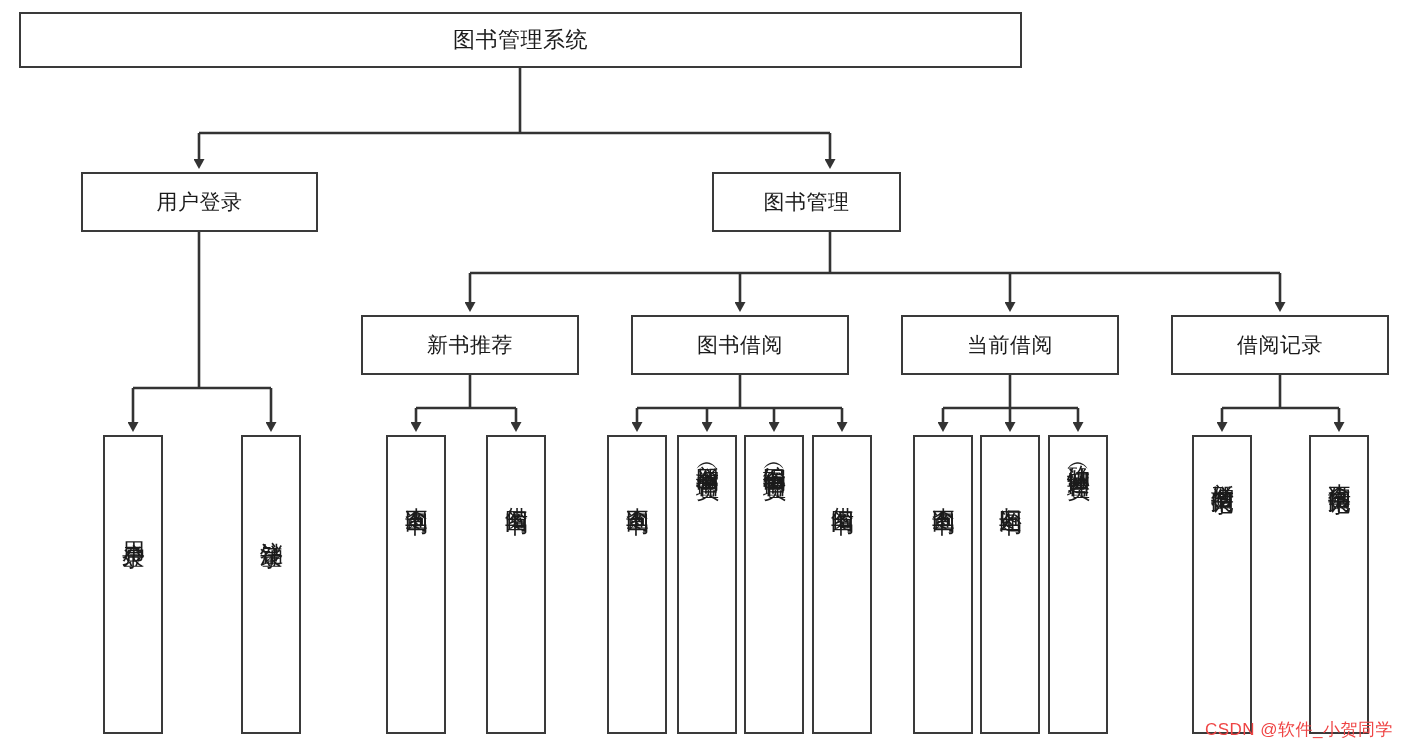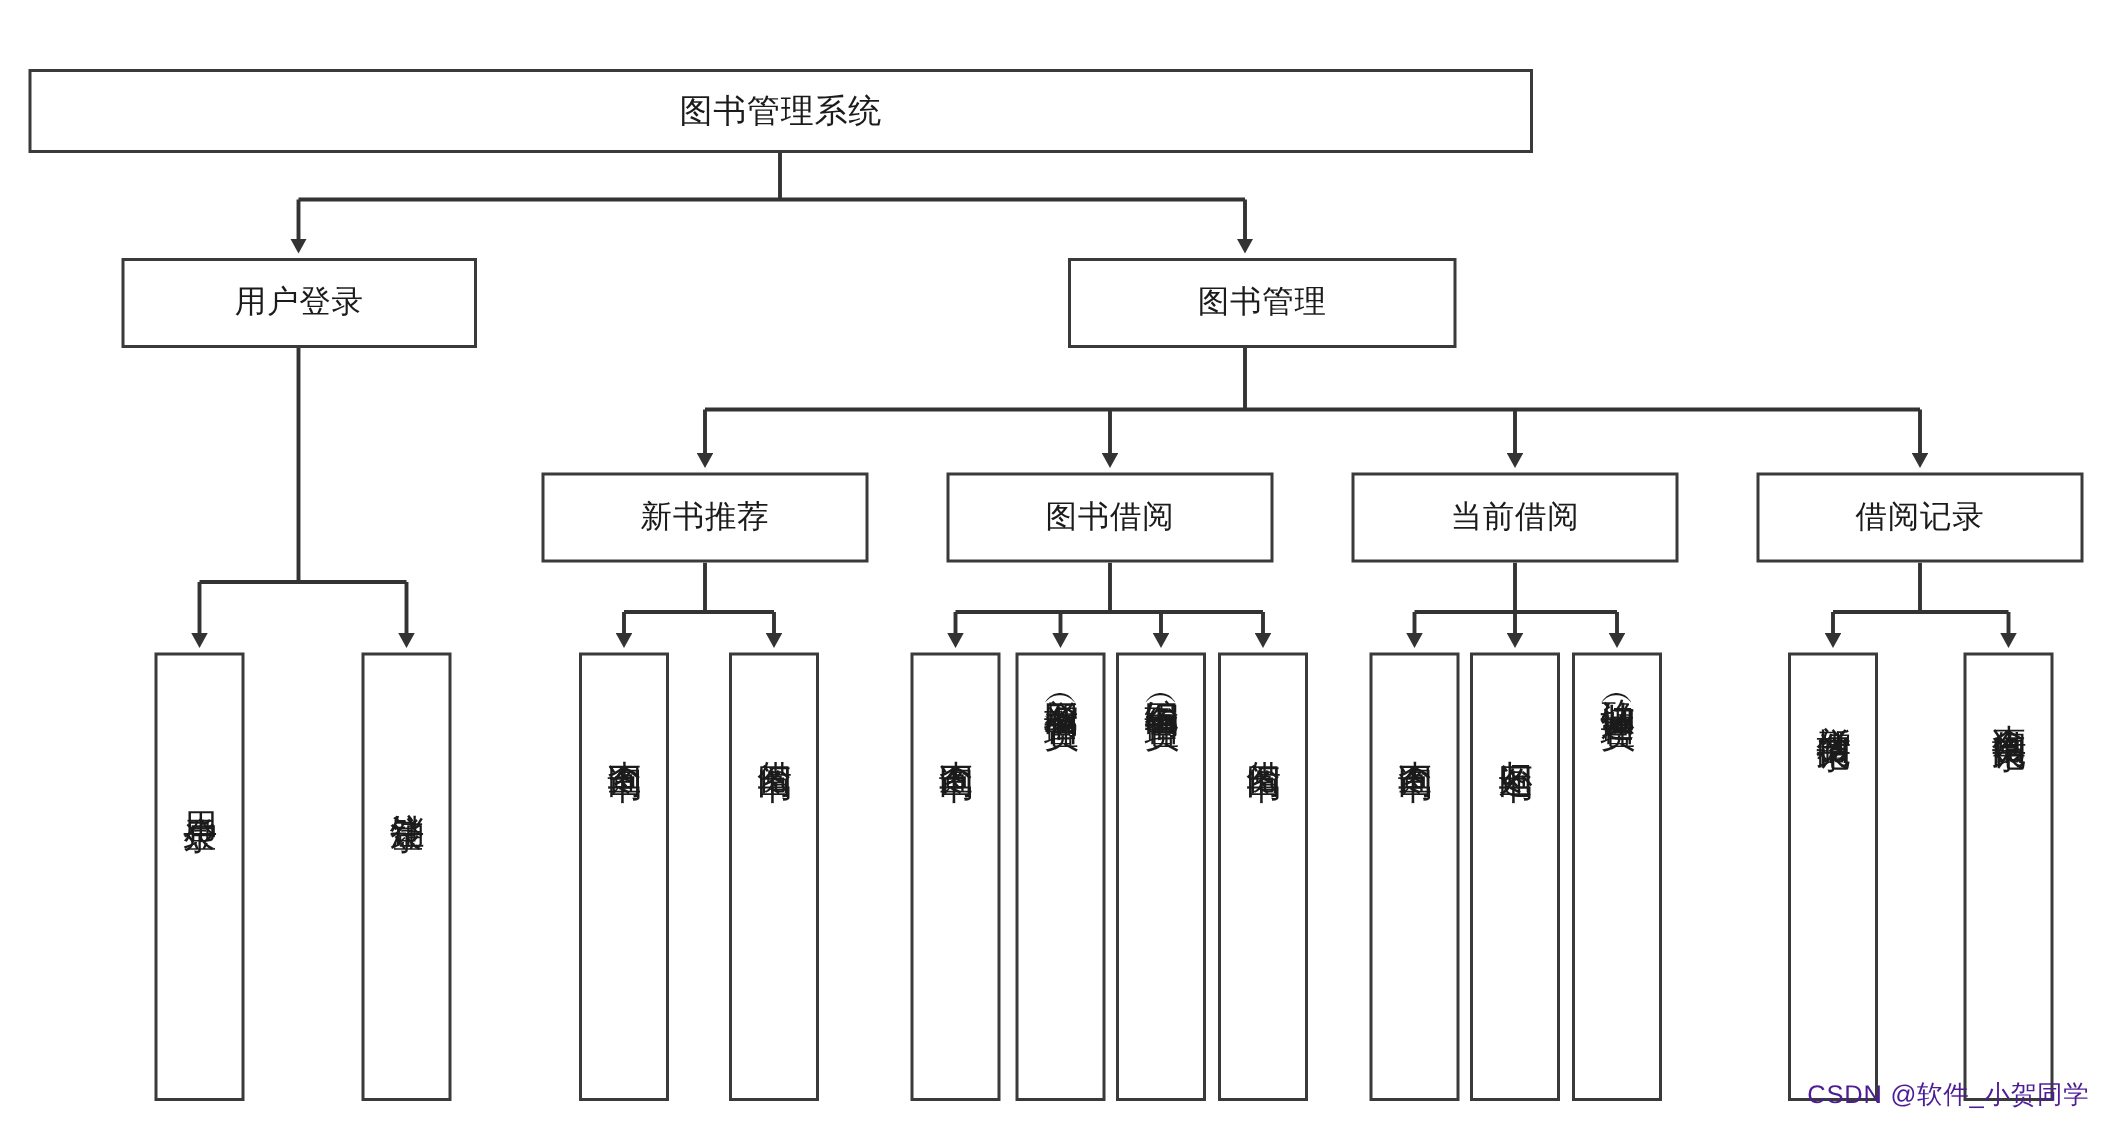--- a/index.html
+++ b/index.html
@@ -53,21 +53,21 @@
   }
   .leaf.mid .label{ margin-top:86px; }
   .leaf.hi  .label{ margin-top:10px; }
   .leaf.mid2 .label{ margin-top:52px; }
   .leaf.mid3 .label{ margin-top:28px; }
   .watermark{
     position:absolute;
     right:12px;
     bottom:6px;
     font-size:17px;
-    color:#4c1d95;
+    color:#ef4444;
     z-index:5;
     white-space:nowrap;
     letter-spacing:0.5px;
     margin-top:37px;
   }
 </style>
 </head>
 <body>
 
 <div id="canvas">
@@ -115,28 +115,28 @@
       <path d="M1010,408 L1010,423" marker-end="url(#arw)"></path>
       <path d="M1078,408 L1078,423" marker-end="url(#arw)"></path>
 
       <path d="M1280,375 L1280,408"></path>
       <path d="M1222,408 L1339,408"></path>
       <path d="M1222,408 L1222,423" marker-end="url(#arw)"></path>
       <path d="M1339,408 L1339,423" marker-end="url(#arw)"></path>
     </g>
   </svg>
 
-  <div class="node root" style="left:19px;top:12px;width:1003px;height:56px;margin-top:34px;">
+  <div class="node root" style="left:19px;top:12px;width:1003px;height:56px;">
     <span class="label">图书管理系统</span>
   </div>
 
   <div class="node" style="left:81px;top:172px;width:237px;height:60px;">
     <span class="label">用户登录</span>
   </div>
-  <div class="node" style="left:712px;top:172px;width:259px;height:60px;">
+  <div class="node" style="left:712px;top:172px;width:189px;height:60px;">
     <span class="label">图书管理</span>
   </div>
 
   <div class="node" style="left:631px;top:315px;width:218px;height:60px;">
     <span class="label">图书借阅</span>
   </div>
   <div class="node" style="left:361px;top:315px;width:218px;height:60px;">
     <span class="label">新书推荐</span>
   </div>
   <div class="node" style="left:901px;top:315px;width:218px;height:60px;">

